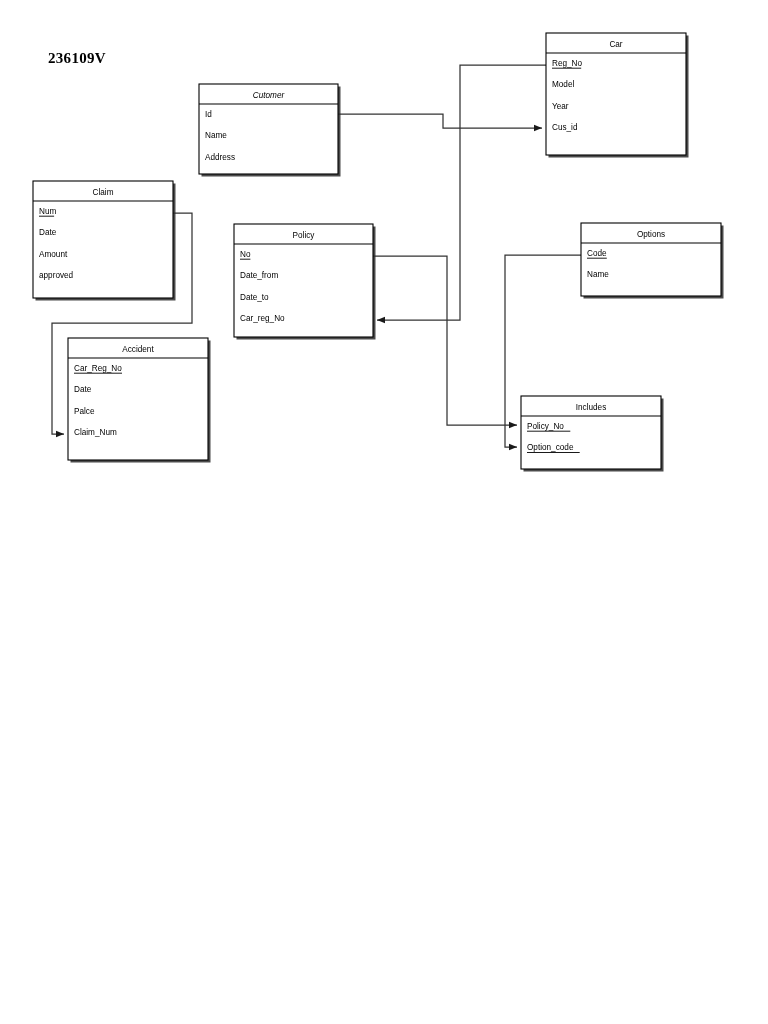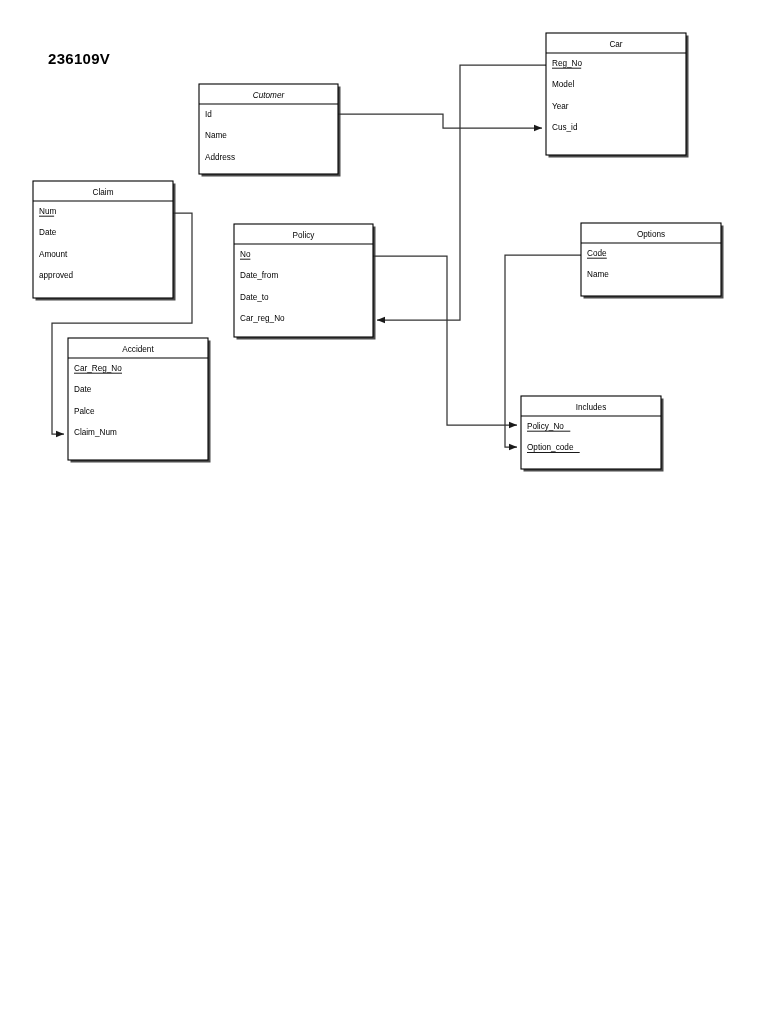--- a/index.html
+++ b/index.html
@@ -22,20 +22,21 @@
   }
   #page-title {
     position: absolute;
     left: 48px;
     top: 50px;
     font-size: 15px;
     font-weight: bold;
     letter-spacing: 0.3px;
     color: #000;
     white-space: nowrap;
+    font-family: Liberation Serif, serif;
   }
   svg#er-canvas {
     position: absolute;
     left: 0;
     top: 0;
     width: 768px;
     height: 1024px;
   }
   .entity-box-rect {
     fill: #ffffff;

